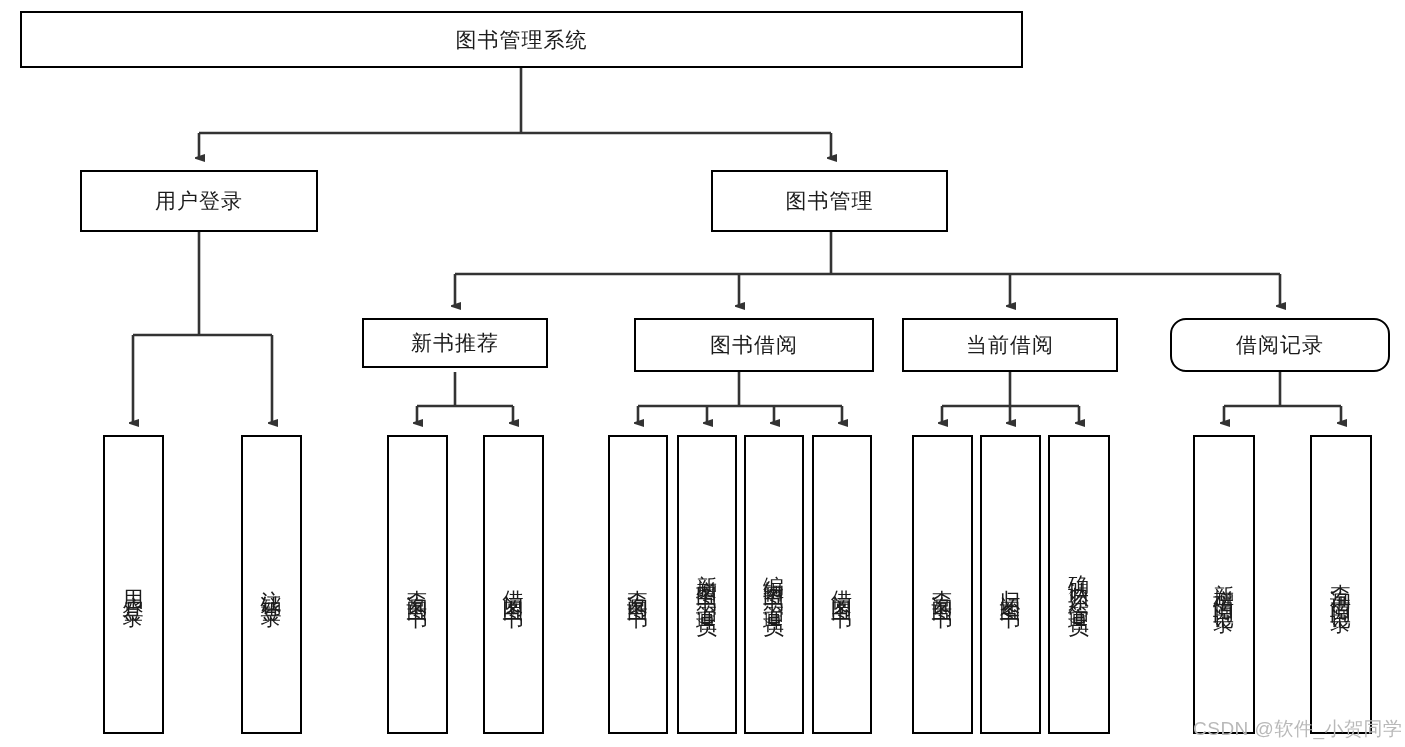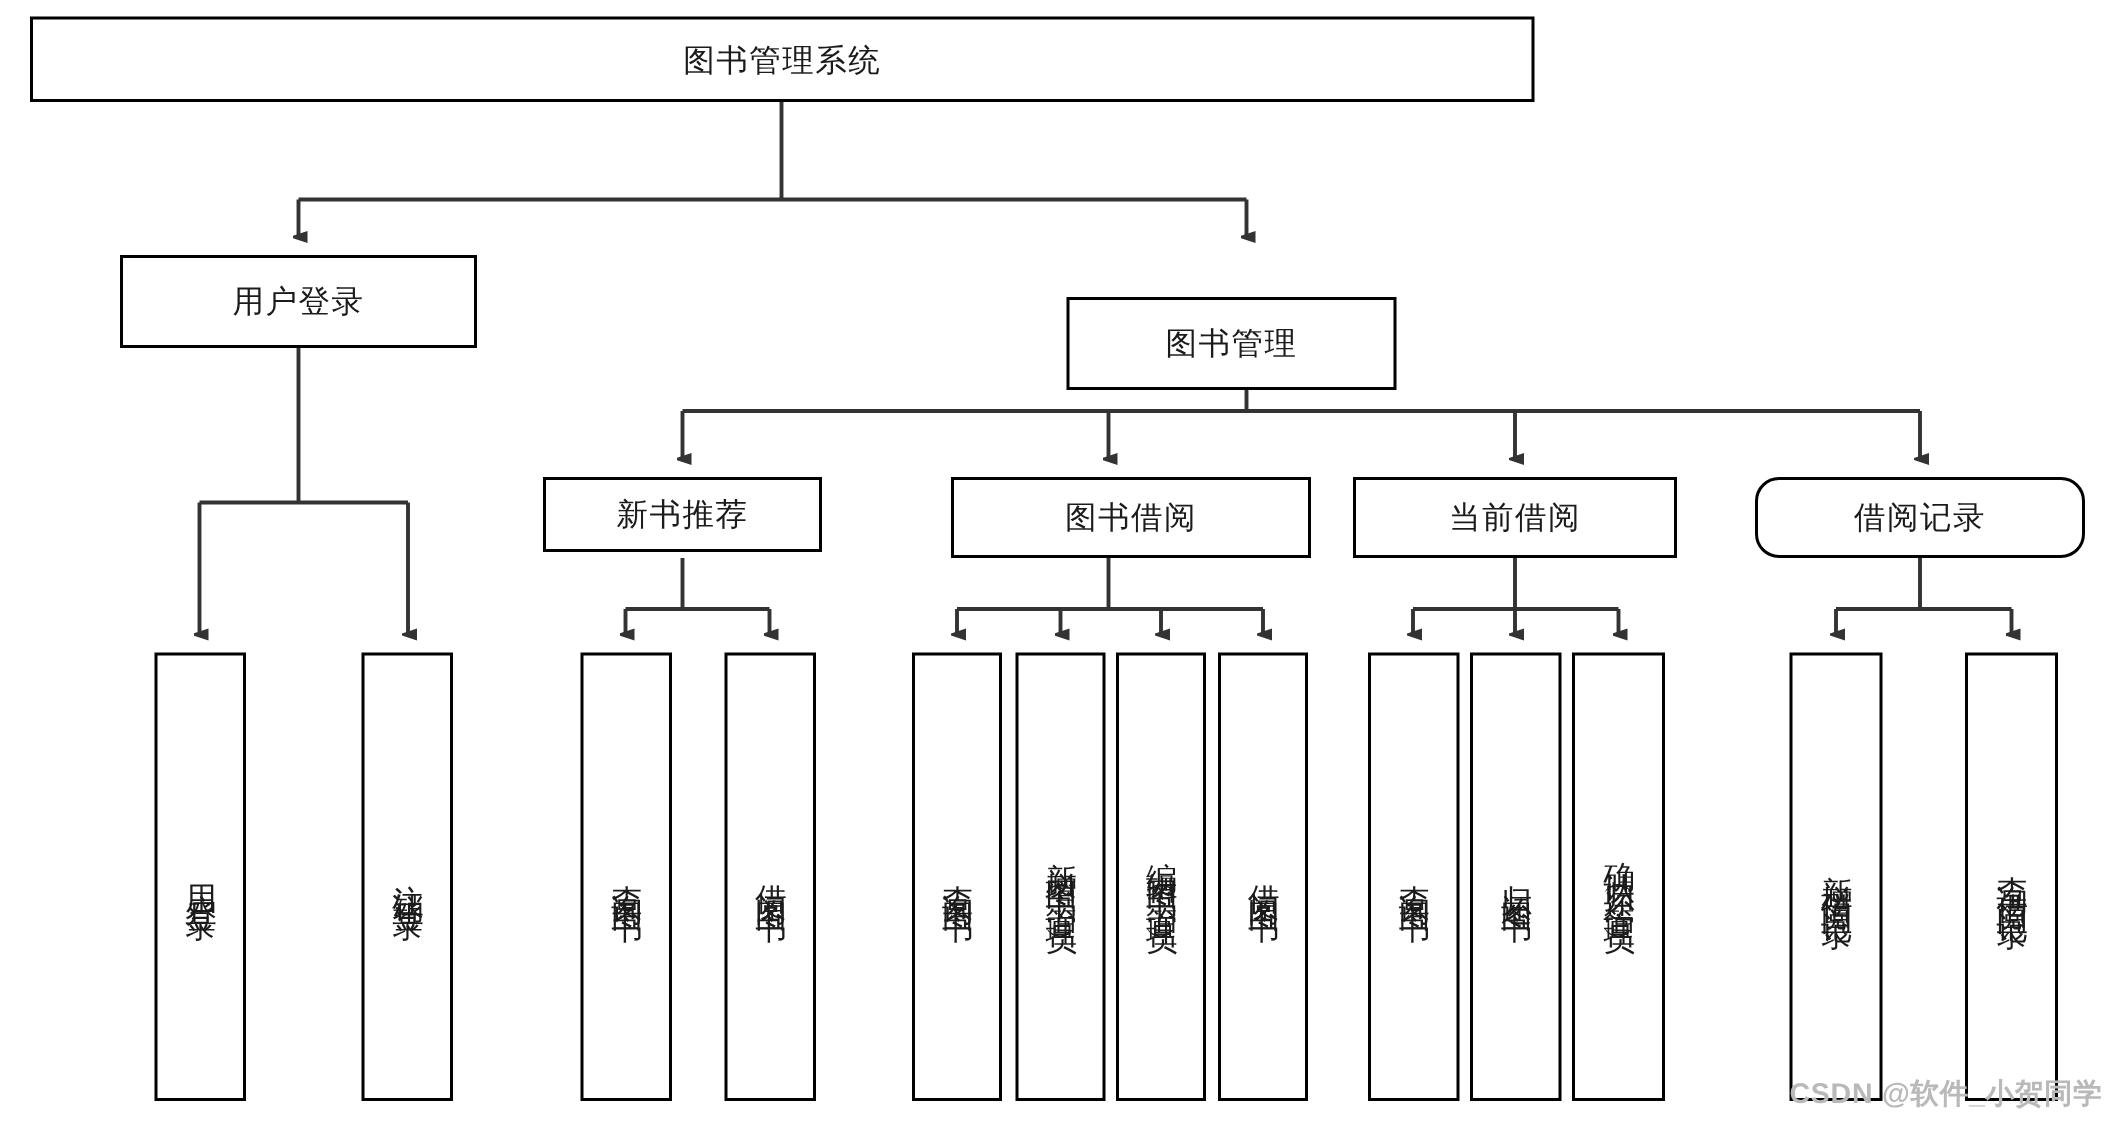--- a/index.html
+++ b/index.html
@@ -113,21 +113,21 @@
     </g>
   </svg>
 
   <div class="node h-node" style="left:20px; top:11px; width:1003px; height:57px;">
     <span>图书管理系统</span>
   </div>
 
   <div class="node h-node" style="left:80px; top:170px; width:238px; height:62px;">
     <span>用户登录</span>
   </div>
-  <div class="node h-node" style="left:711px; top:170px; width:220px; height:62px;margin-top:28px;">
+  <div class="node h-node" style="left:711px; top:170px; width:237px; height:62px;">
     <span>图书管理</span>
   </div>
 
   <div class="node h-node" style="left:362px; top:318px; width:186px; height:50px;">
     <span>新书推荐</span>
   </div>
   <div class="node h-node" style="left:634px; top:318px; width:240px; height:54px;">
     <span>图书借阅</span>
   </div>
   <div class="node h-node" style="left:902px; top:318px; width:216px; height:54px;">
@@ -174,15 +174,15 @@
     <span class="vtext">确认归还（管理员）</span>
   </div>
 
   <div class="node v-node" style="left:1193px; top:435px; width:62px; height:299px;">
     <span class="vtext">新增借阅记录</span>
   </div>
   <div class="node v-node" style="left:1310px; top:435px; width:62px; height:299px;">
     <span class="vtext">查询借阅记录</span>
   </div>
 
-  <div class="watermark" style="left:1193px; top:716px;font-weight:bold;">CSDN @软件_小贺同学</div>
+  <div class="watermark" style="left:1193px; top:716px;">CSDN @软件_小贺同学</div>
 
 </div>
 
 </body></html>

